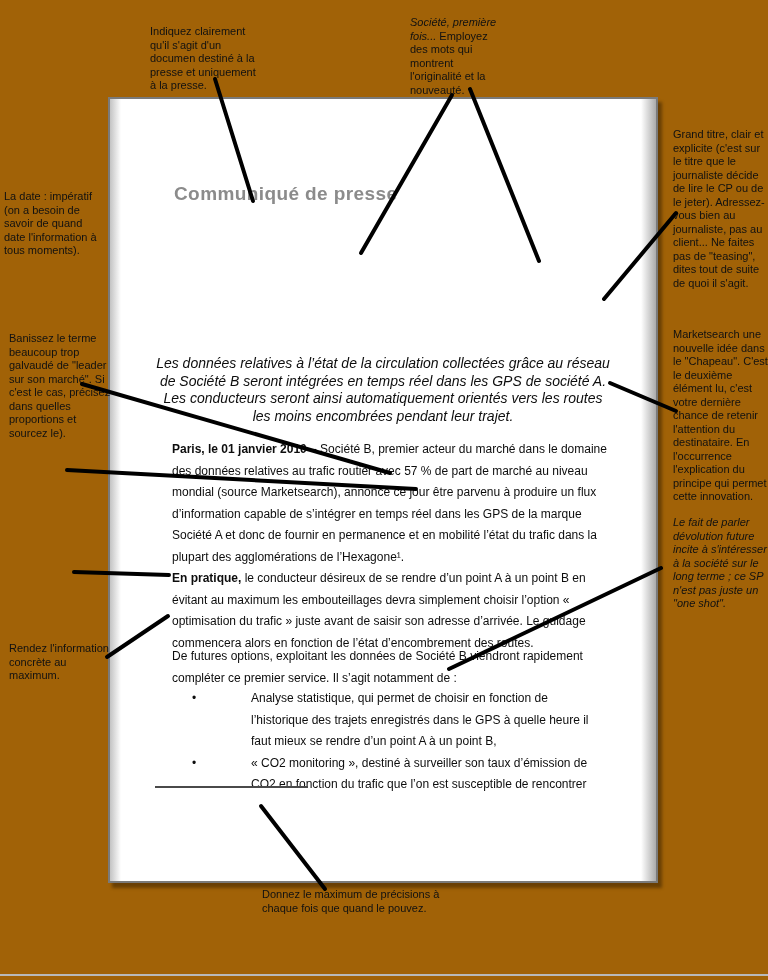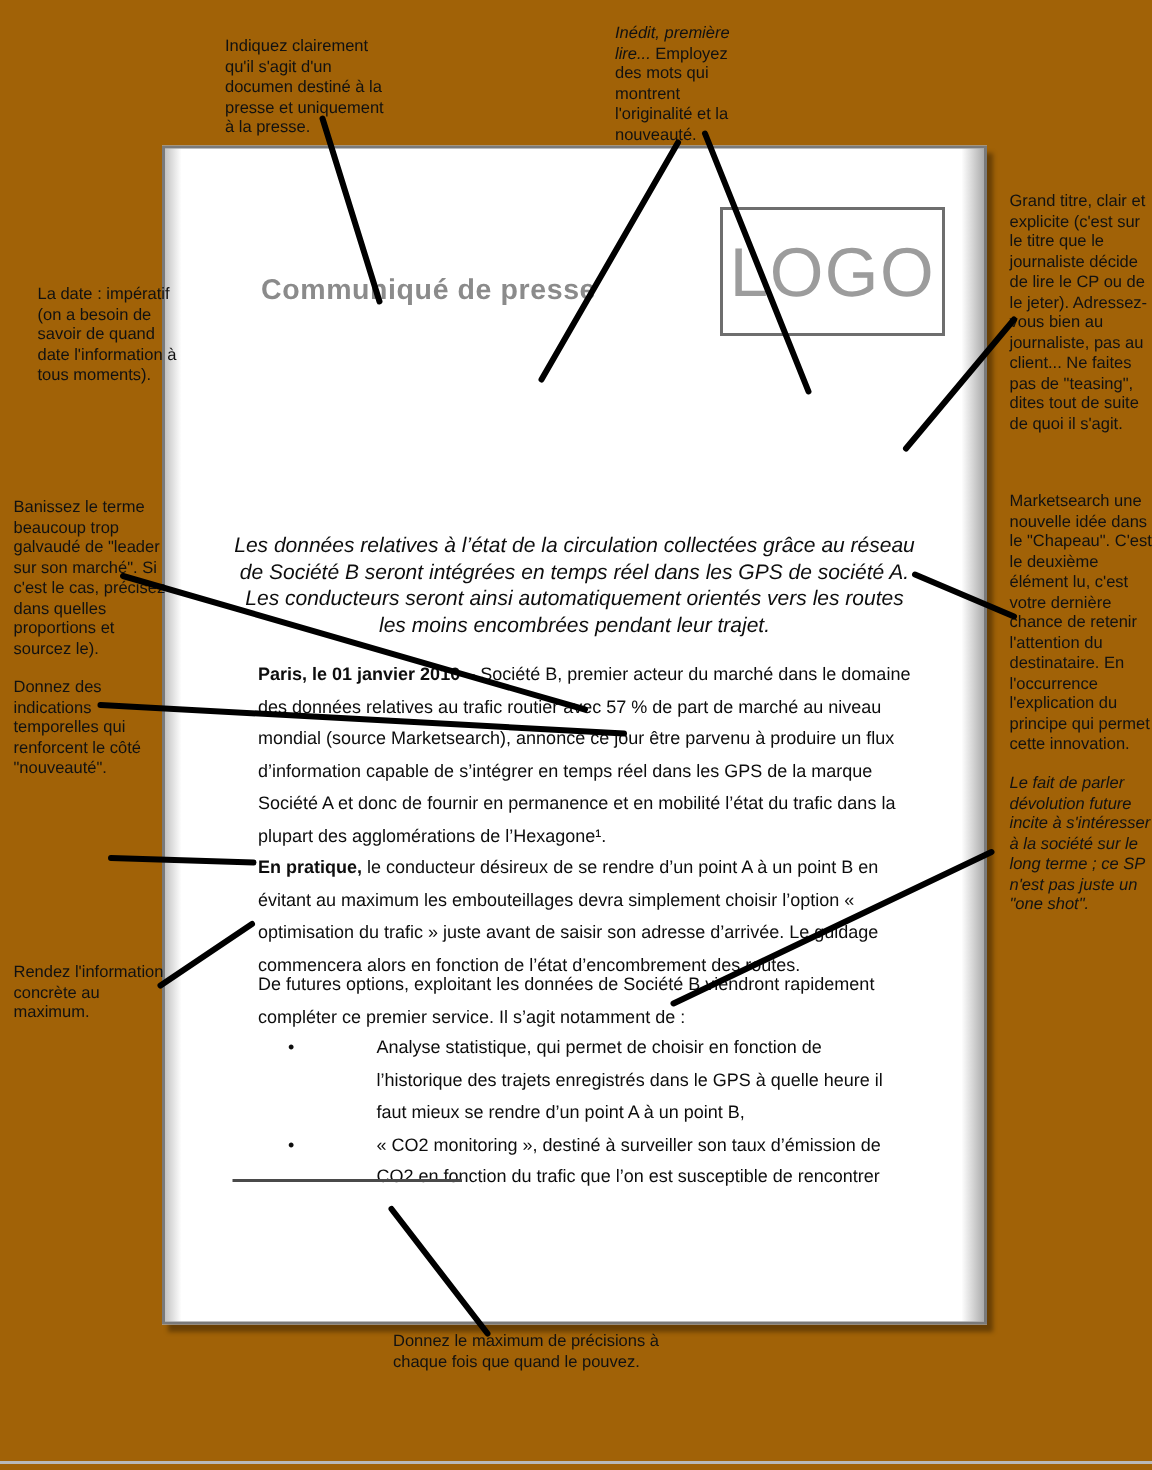--- a/index.html
+++ b/index.html
@@ -8,21 +8,21 @@
   .page { position:relative; width:768px; height:980px; background:#a16207; overflow:hidden; }
 
   
   .connectors { position:absolute; left:0; top:0; width:768px; height:980px; z-index:6; pointer-events:none; }
 
   
   .note { position:absolute; z-index:5; font-size:11px; line-height:13.5px; color:#111; }
   .note .it { font-style:italic; }
   .n-indiquez   { left:150px; top:25px;  width:113px; }
   .n-inedit     { left:410px; top:16px;  width:93px;  }
-  .n-ladate     { left:25px;   top:190px; width:97px;  }
+  .n-ladate     { left:4px;   top:190px; width:97px;  }
   .n-banissez   { left:9px;   top:332px; width:107px; }
   .n-temporelles{ left:9px;   top:452px; width:101px; }
   .n-reperes    { left:9px;   top:547px; width:108px; }
   .n-concrete   { left:9px;   top:642px; width:100px; }
   .n-grandtitre { left:673px; top:128px; width:95px;  }
   .n-chapeau    { left:673px; top:328px; width:95px;  }
   .n-evolution  { left:673px; top:516px; width:95px;font-style:italic;  }
   .n-precisions { left:262px; top:888px; width:190px; }
 
   
@@ -78,39 +78,35 @@
       <line x1="67" y1="470" x2="416" y2="489"></line>
       <line x1="74" y1="572" x2="169" y2="575"></line>
       <line x1="107" y1="657" x2="168" y2="616"></line>
       <line x1="261" y1="806" x2="325" y2="889"></line>
     </g>
   </svg>
 
   <div class="note n-indiquez">Indiquez clairement qu'il s'agit d'un documen destiné à la presse et uniquement à la presse.</div>
 
   <div class="note n-inedit">
-    <span class="it">Inédit, première lire...</span><span> Employez des mots qui montrent l'originalité et la nouveauté.</span>
+    <span class="it">Société, première fois...</span><span> Employez des mots qui montrent l'originalité et la nouveauté.</span>
   </div>
 
   <div class="note n-ladate">La date : impératif (on a besoin de savoir de quand date l'information à tous moments).</div>
   <div class="note n-banissez">Banissez le terme beaucoup trop galvaudé de "leader sur son marché". Si c'est le cas, précisez dans quelles proportions et sourcez le).</div>
-  <div class="note n-temporelles">Donnez des indications temporelles qui renforcent le côté "nouveauté".</div>
   <div class="note n-concrete">Rendez l'informa­tion concrète au maximum.</div>
   <div class="note n-grandtitre">Grand titre, clair et explicite (c'est sur le titre que le journaliste décide de lire le CP ou de le jeter). Adressez-vous bien au journaliste, pas au client... Ne faites pas de "teasing", dites tout de suite de quoi il s'agit.</div>
   <div class="note n-chapeau">Marketsearch une nouvelle idée dans le "Chapeau". C'est le deuxième élément lu, c'est votre dernière chance de retenir l'attention du destinataire. En l'occurrence l'explication du principe qui permet cette innovation.</div>
   <div class="note n-evolution">Le fait de parler dévolution future incite à s'intéresser à la société sur le long terme ; ce SP n'est pas juste un "one shot".</div>
   <div class="note n-precisions">Donnez le maximum de précisions à chaque fois que quand le pouvez.</div>
 
   <div class="doc">
 
     <div class="kicker">Communiqué de presse</div>
 
-    <div class="logo-box">
-      <span>LOGO</span>
-    </div>
 
 
     <div class="subhead">Les données relatives à l’état de la circulation collectées grâce au réseau de Société B seront intégrées en temps réel dans les GPS de société A. Les conducteurs seront ainsi automatiquement orientés vers les routes les moins encombrées pendant leur trajet.</div>
 
     <div class="para p1">
       <span class="b">Paris, le 01 janvier 2010 –</span><span> Société B, premier acteur du marché dans le domaine des données relatives au trafic routier avec 57 % de part de marché au niveau mondial (source Marketsearch), annonce ce jour être parvenu à produire un flux d’information capable de s’intégrer en temps réel dans les GPS de la marque Société A et donc de fournir en permanence et en mobilité l’état du trafic dans la plupart des agglomérations de l’Hexagone¹.</span>
     </div>
 
     <div class="para p2">
       <span class="b">En pratique,</span><span> le conducteur désireux de se rendre d’un point A à un point B en évitant au maximum les embouteillages devra simplement choisir l’option « optimisation du trafic » juste avant de saisir son adresse d’arrivée. Le guidage commencera alors en fonction de l’état d’encombrement des routes.</span>

